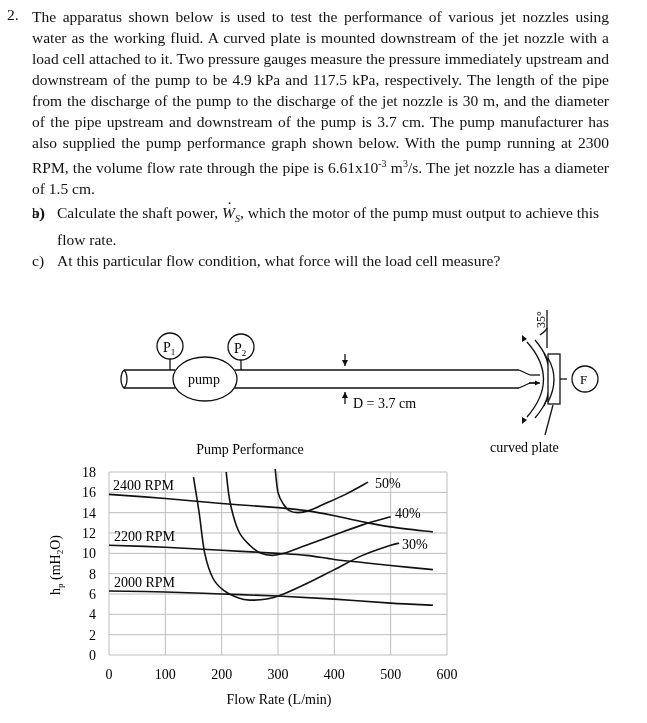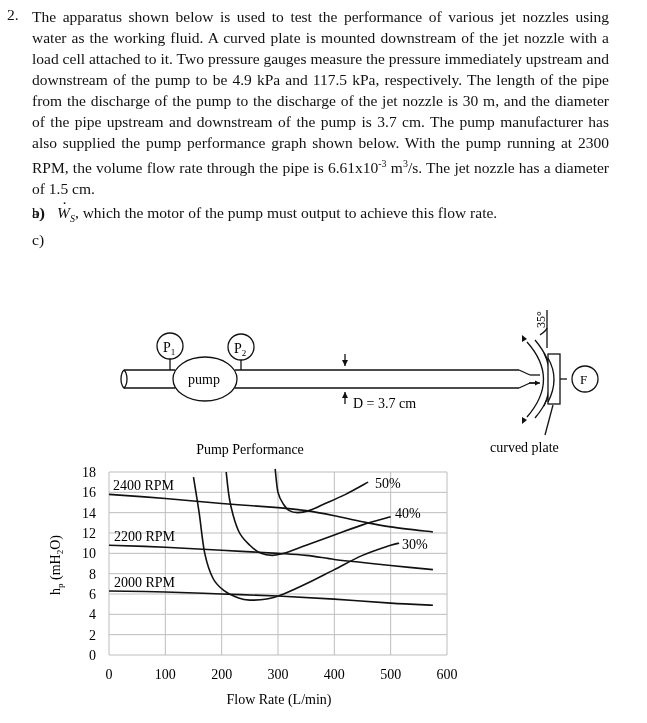--- a/index.html
+++ b/index.html
@@ -19,24 +19,25 @@
 
 <div class="problem">
   <span class="qnum">2.</span>
   <div class="para"><span>The apparatus shown below is used to test the performance of various jet nozzles using water as the working fluid. A curved plate is mounted downstream of the jet nozzle with a load cell attached to it. Two pressure gauges measure the pressure immediately upstream and downstream of the pump to be 4.9 kPa and 117.5 kPa, respectively. The length of the pipe from the discharge of the pump to the discharge of the jet nozzle is 30 m, and the diameter of the pipe upstream and downstream of the pump is 3.7 cm. The pump manufacturer has also supplied the pump performance graph shown below. With the pump running at 2300 RPM, the volume flow rate through the pipe is 6.61x10</span><sup style="font-size:10px">-3</sup><span> m</span><sup style="font-size:10px">3</sup><span>/s. The jet nozzle has a diameter of 1.5 cm.</span></div>
   <div class="parts">
     <div class="part">
       <span class="lbl">a)</span>
     </div>
     <div class="part">
       <span class="lbl">b)</span>
-      <span style="font-style:italic;position:relative"><span style="position:absolute;left:5px;top:-12px;font-style:normal">·</span><span>W</span><sub style="font-size:10px">S</sub></span><span>, which the motor of the pump must output to achieve this flow rate.</span>
+      <span>Calculate the shaft power, </span><span style="font-style:italic;position:relative"><span style="position:absolute;left:5px;top:-12px;font-style:normal">·</span><span>W</span><sub style="font-size:10px">S</sub></span><span>, which the motor of the pump must output to achieve this flow rate.</span>
     </div>
     <div class="part">
       <span class="lbl">c)</span>
+      <span>At this particular flow condition, what force will the load cell measure?</span>
     </div>
   </div>
 </div>
 
 <svg style="position:absolute;left:0;top:290px" width="647" height="170" viewBox="0 290 647 170">
   <g stroke="#111" stroke-width="1.3" fill="none">
 
     <line x1="124" y1="370" x2="175" y2="370"></line>
     <line x1="124" y1="388" x2="175" y2="388"></line>
     <path d="M124 370 C120 374 120 384 124 388 C128 384 128 374 124 370"></path>

